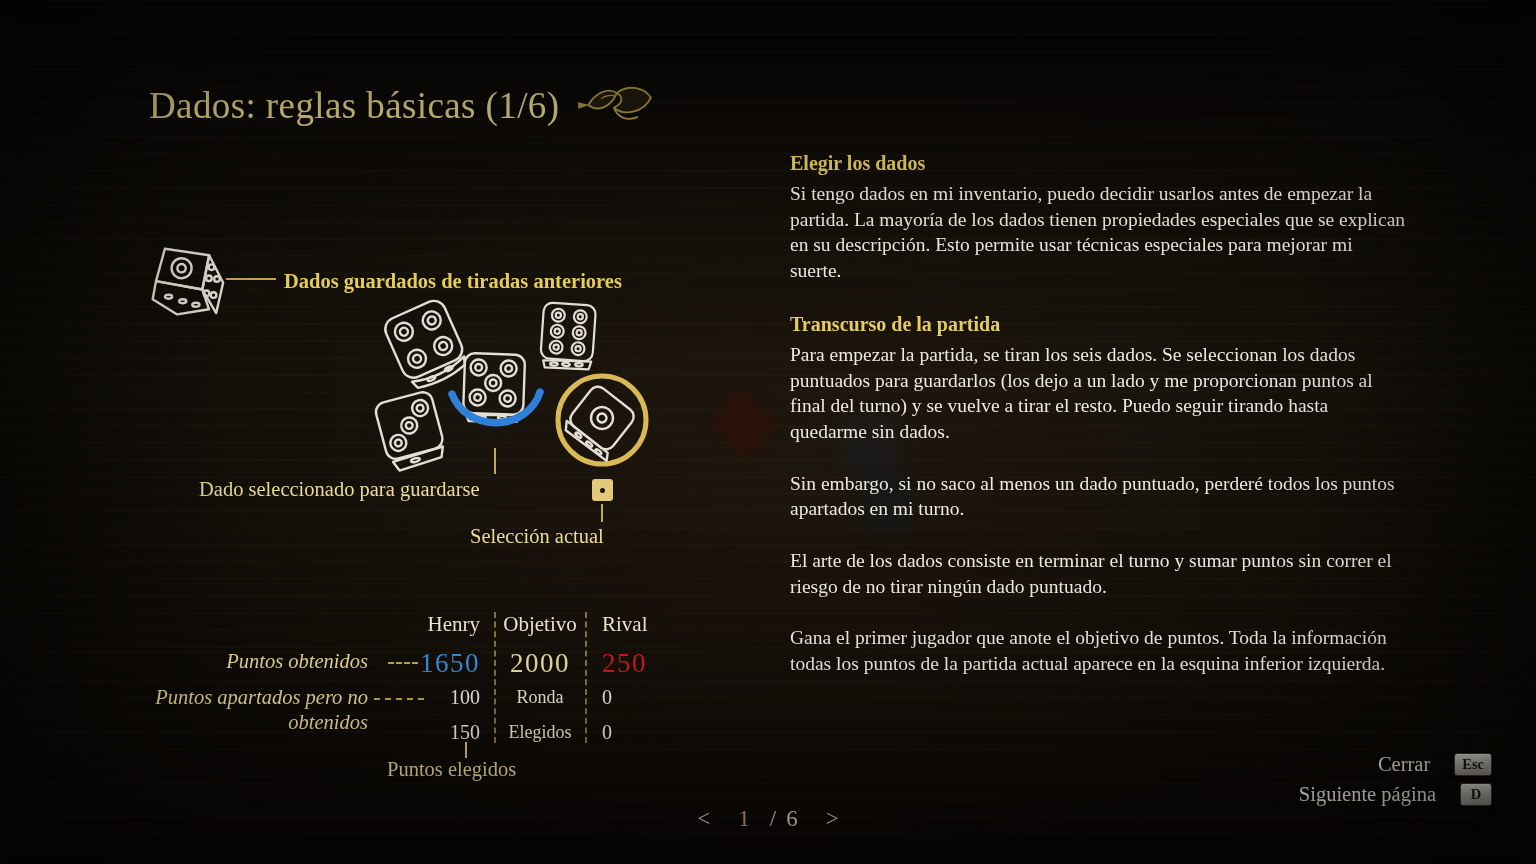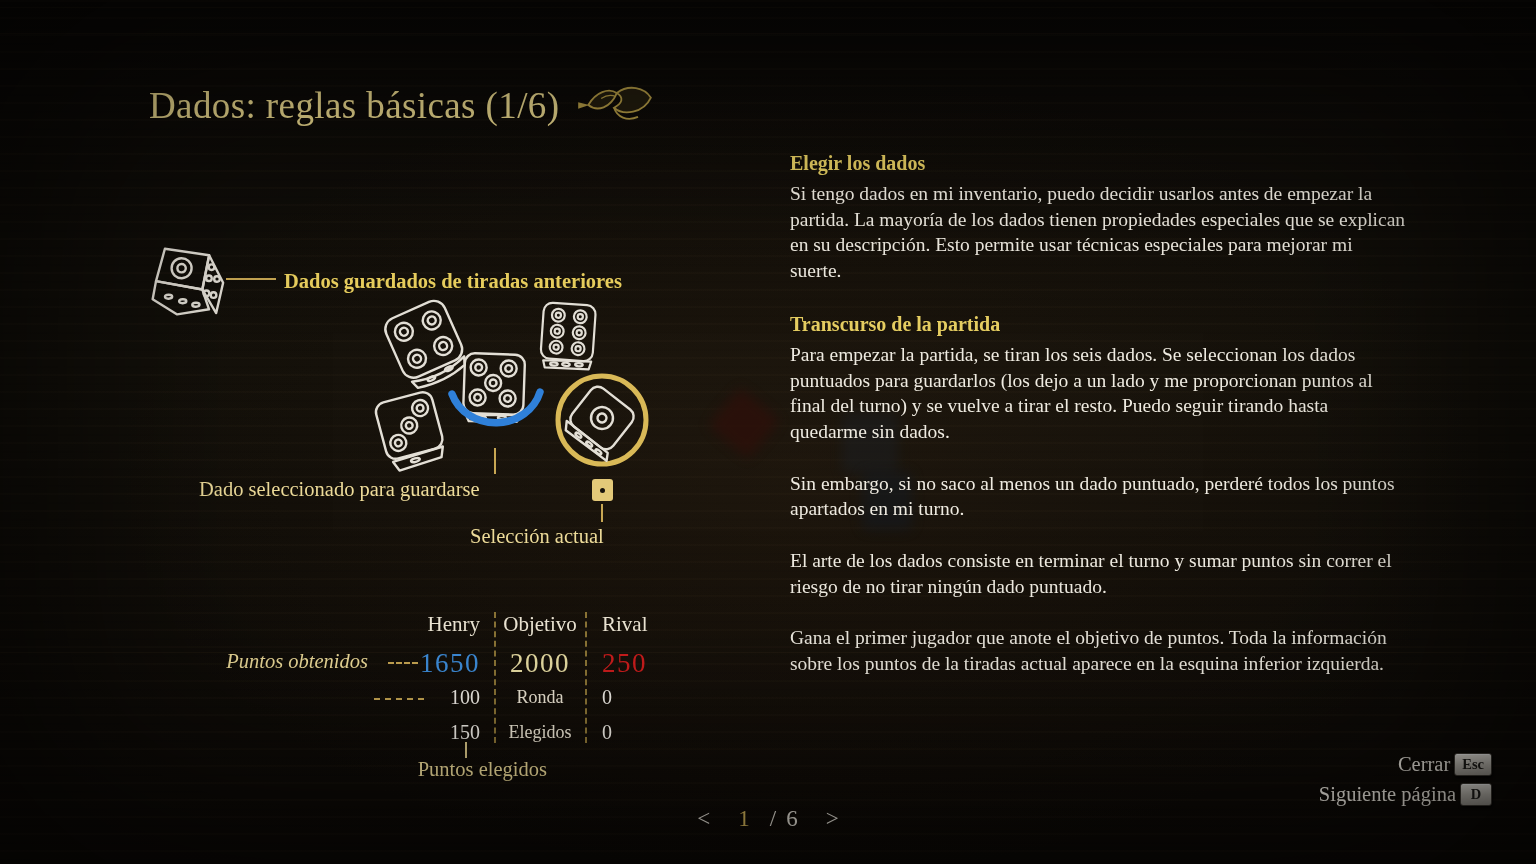--- a/index.html
+++ b/index.html
@@ -37,21 +37,21 @@
 
   .rightcol{left:790px;top:152px;width:618px;color:#efebe1;}
   .rightcol h3{margin:0 0 6px 0;font-size:20px;color:#e6ce62;}
   .rightcol p{margin:0 0 26px 0;font-size:19.5px;line-height:25.7px;}
   .rightcol .sect2{margin-top:29px;}
 
   .gold-square{left:592px;top:479px;width:21px;height:22px;background:#e3c979;border-radius:3px;}
   .gold-square i{position:absolute;left:8px;top:9px;width:5px;height:5px;border-radius:50%;background:#17120c;}
 
   .footer{position:absolute;right:44px;top:753px;display:flex;flex-direction:column;align-items:flex-end;gap:7px;color:#f1ede4;font-size:20.5px;}
-  .frow{display:flex;align-items:flex-start;gap:4px;cursor:pointer;}
+  .frow{display:flex;align-items:flex-start;gap:24px;cursor:pointer;}
   .keycap{display:inline-block;min-width:16px;text-align:center;background:linear-gradient(180deg,#f1eee6,#c3bfb6 50%,#9e9a92);
     border:1px solid #413d36;border-radius:3px;box-shadow:1px 2px 3px rgba(0,0,0,.7), inset 0 1px 0 rgba(255,255,255,.8);
     color:#1f1e1b;font-weight:bold;font-size:14.5px;padding:1px 7px 2px;line-height:18px;}
   .pagination{position:absolute;left:0;right:0;top:806px;display:flex;justify-content:center;align-items:center;font-size:23px;color:#e8e4da;}
   .pagination .arrow{cursor:pointer;padding:0 6px;}
   .pagination .cur{color:#d8b95c;margin:0 10px 0 22px;}
   .pagination .sep{margin:0 10px;}
   .pagination .tot{margin-right:22px;}
 
   svg{overflow:visible;}
@@ -206,40 +206,42 @@
   <div class="abs th col3" style="top:612px">Rival</div>
   <div class="abs sep-v" style="left:494px"></div>
   <div class="abs sep-v" style="left:585px"></div>
 
   <div class="abs tbl-label" style="left:150px;top:649px;width:218px">Puntos obtenidos</div>
   <div class="abs dash" style="left:388px;top:662px;width:30px"></div>
   <div class="abs score-big col1" style="top:648px;color:#3e8edc">1650</div>
   <div class="abs score-big col2" style="top:648px;color:#ebe0a6">2000</div>
   <div class="abs score-big col3" style="top:648px;color:#cd1d1d">250</div>
 
+  <div class="abs tbl-label" style="left:150px;top:685px;width:218px">Puntos apartados pero no
+obtenidos</div>
   <div class="abs dash" style="left:374px;top:698px;width:50px"></div>
   <div class="abs score-sm col1" style="top:686px">100</div>
   <div class="abs score-lbl col2" style="top:687px">Ronda</div>
   <div class="abs score-sm col3" style="top:686px">0</div>
 
   <div class="abs score-sm col1" style="top:721px">150</div>
   <div class="abs score-lbl col2" style="top:722px">Elegidos</div>
   <div class="abs score-sm col3" style="top:721px">0</div>
 
   <div class="abs goldline-v" style="left:465px;top:742px;height:16px;border-color:#d9c687"></div>
-  <div class="abs lbl-italic" style="left:387px;top:758px;width:160px;text-align:right">Puntos elegidos</div>
+  <div class="abs lbl-italic" style="left:387px;top:758px;width:160px;text-align:left">Puntos elegidos</div>
 
   <div class="abs rightcol">
     <h3>Elegir los dados</h3>
     <p>Si tengo dados en mi inventario, puedo decidir usarlos antes de empezar la partida. La mayoría de los dados tienen propiedades especiales que se explican en su descripción. Esto permite usar técnicas especiales para mejorar mi suerte.</p>
     <h3 class="sect2">Transcurso de la partida</h3>
     <p>Para empezar la partida, se tiran los seis dados. Se seleccionan los dados puntuados para guardarlos (los dejo a un lado y me proporcionan puntos al final del turno) y se vuelve a tirar el resto. Puedo seguir tirando hasta quedarme sin dados.</p>
     <p>Sin embargo, si no saco al menos un dado puntuado, perderé todos los puntos apartados en mi turno.</p>
     <p>El arte de los dados consiste en terminar el turno y sumar puntos sin correr el riesgo de no tirar ningún dado puntuado.</p>
-    <p>Gana el primer jugador que anote el objetivo de puntos. Toda la información sobre los puntos de la tiradas actual aparece en la esquina inferior izquierda.</p>
+    <p>Gana el primer jugador que anote el objetivo de puntos. Toda la información todas los puntos de la partida actual aparece en la esquina inferior izquierda.</p>
   </div>
 
   <div class="footer">
     <div class="frow">
       <span>Cerrar</span>
       <span class="keycap">Esc</span>
     </div>
     <div class="frow">
       <span>Siguiente página</span>
       <span class="keycap">D</span>

